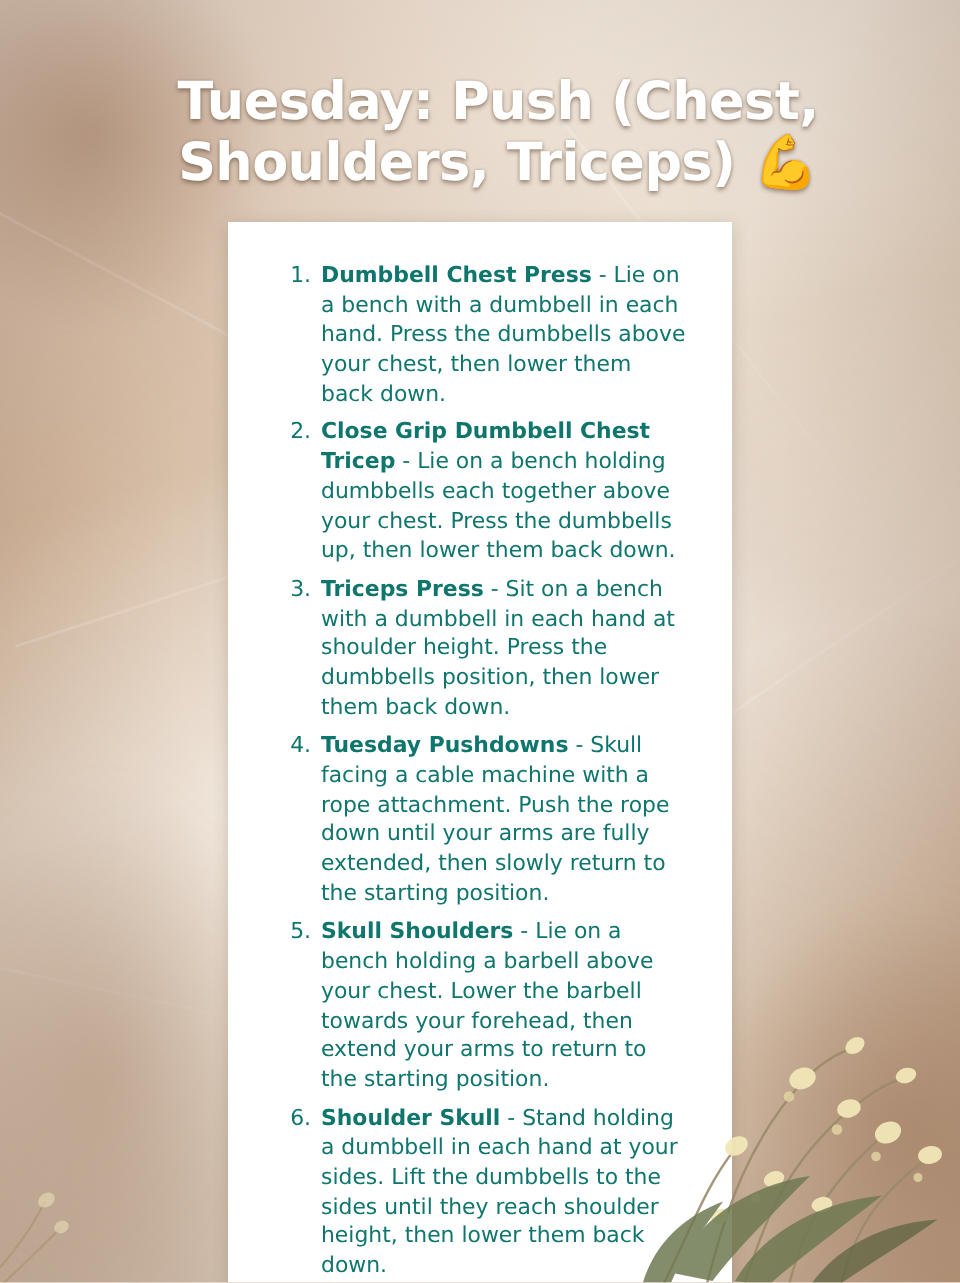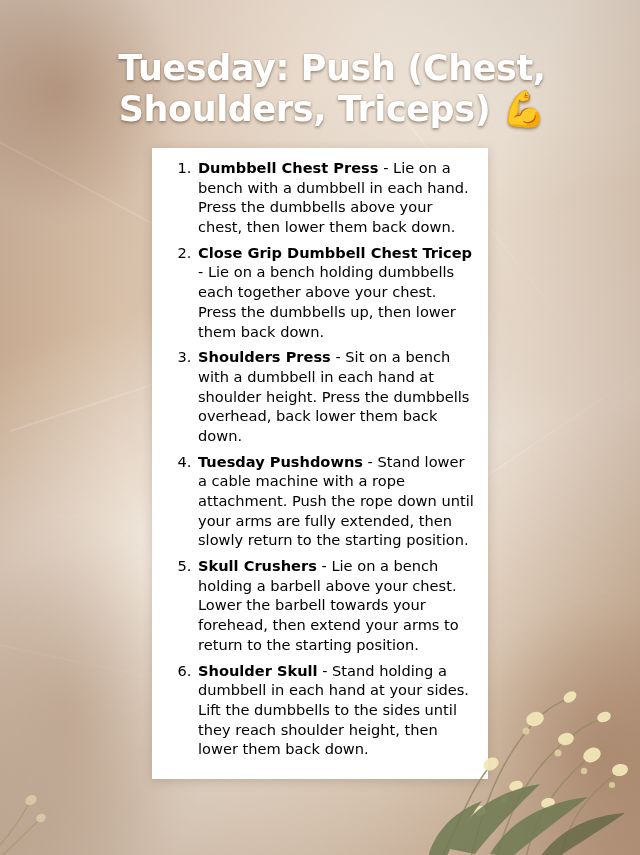--- a/index.html
+++ b/index.html
@@ -79,24 +79,24 @@
     position: absolute;
     left: 152px;
     top: 148px;
     width: 336px;
     background: #ffffff;
     box-shadow: 0 2px 10px rgba(90,70,50,0.22);
     padding: 10px 14px 14px 10px;
     box-sizing: border-box;
   }
   ol.steps {
-    margin: 0;
+    margin: 16px;
     padding: 0 0 0 34px;
     list-style: decimal;
-    color: #000000;
+    color: #0f766e;
   }
   ol.steps > li {
     font-family: "DejaVu Sans", sans-serif;
     font-size: 14.6px;
     line-height: 1.35;
     margin: 0 0 6px 0;
     padding-left: 2px;
   }
   ol.steps > li::marker {
     font-weight: normal;
@@ -142,27 +142,27 @@
 
   <div class="card">
     <ol class="steps">
       <li>
         <span class="step-name">Dumbbell Chest Press</span><span> - Lie on a bench with a dumbbell in each hand. Press the dumbbells above your chest, then lower them back down.</span>
       </li>
       <li>
         <span class="step-name">Close Grip Dumbbell Chest Tricep</span><span> - Lie on a bench holding dumbbells each together above your chest. Press the dumbbells up, then lower them back down.</span>
       </li>
       <li>
-        <span class="step-name">Shoulders Press</span><span> - Sit on a bench with a dumbbell in each hand at shoulder height. Press the dumbbells overhead, back lower them back down.</span>
-      </li>
-      <li>
-        <span class="step-name">Tuesday Pushdowns</span><span> - Stand lower a cable machine with a rope attachment. Push the rope down until your arms are fully extended, then slowly return to the starting position.</span>
-      </li>
-      <li>
-        <span class="step-name">Skull Crushers</span><span> - Lie on a bench holding a barbell above your chest. Lower the barbell towards your forehead, then extend your arms to return to the starting position.</span>
+        <span class="step-name">Triceps Press</span><span> - Sit on a bench with a dumbbell in each hand at shoulder height. Press the dumbbells position, then lower them back down.</span>
+      </li>
+      <li>
+        <span class="step-name">Tuesday Pushdowns</span><span> - Skull facing a cable machine with a rope attachment. Push the rope down until your arms are fully extended, then slowly return to the starting position.</span>
+      </li>
+      <li>
+        <span class="step-name">Skull Shoulders</span><span> - Lie on a bench holding a barbell above your chest. Lower the barbell towards your forehead, then extend your arms to return to the starting position.</span>
       </li>
       <li>
         <span class="step-name">Shoulder Skull</span><span> - Stand holding a dumbbell in each hand at your sides. Lift the dumbbells to the sides until they reach shoulder height, then lower them back down.</span>
       </li>
     </ol>
   </div>
 
   <svg class="floral" width="330" height="290" viewBox="0 0 330 290" style="right:-10px; bottom:-6px;">
     <g stroke="#9b8b6a" stroke-width="1.6" fill="none" opacity="0.9">
       <path d="M150 290 C165 230 180 190 215 150"></path>

